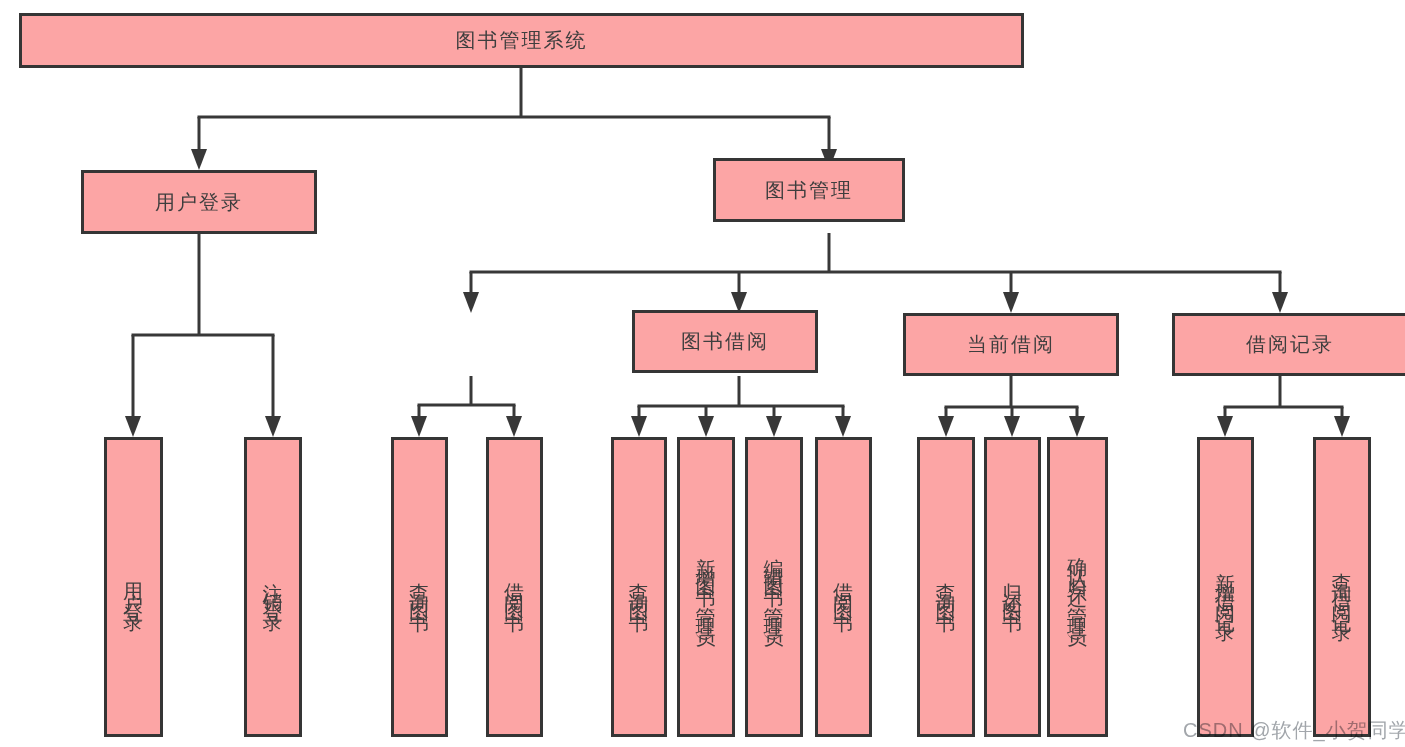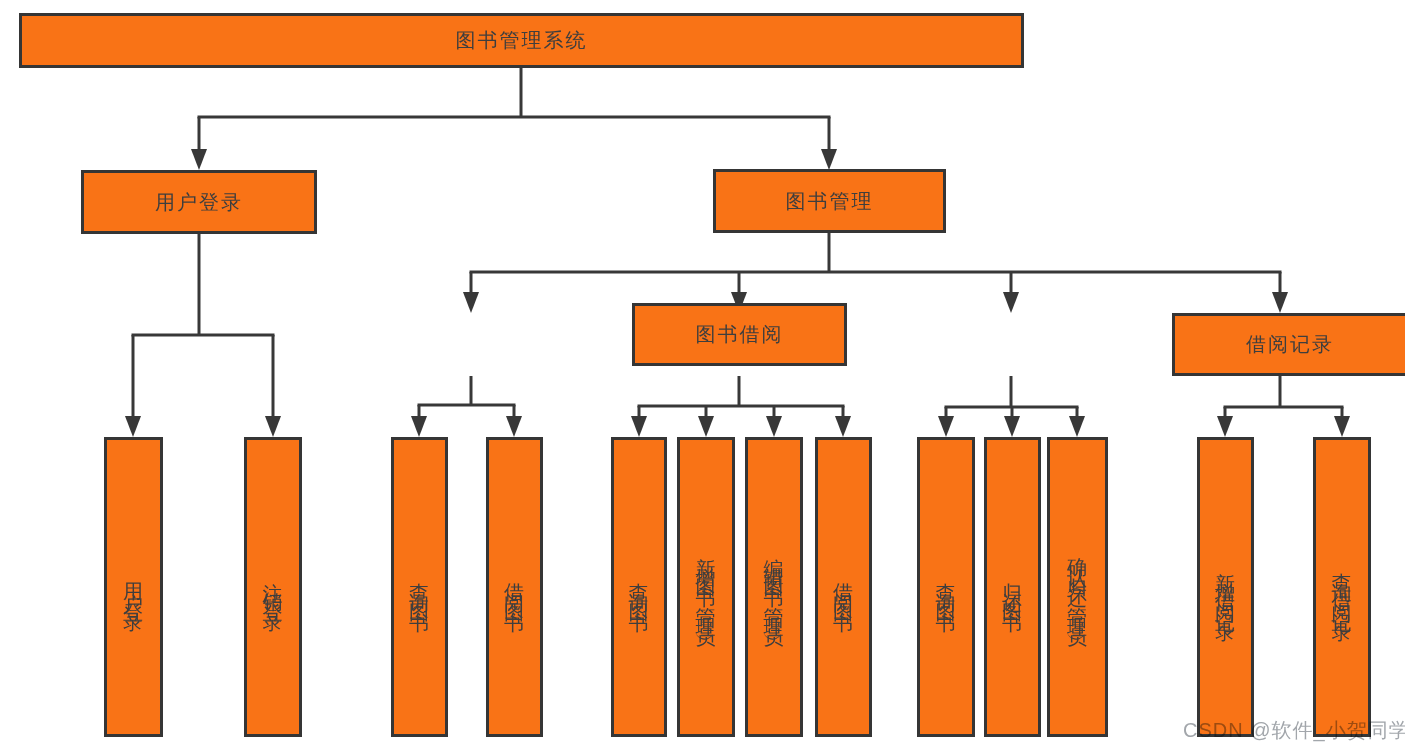--- a/index.html
+++ b/index.html
@@ -27,21 +27,21 @@
     stroke-width: 3;
   }
   .connectors polygon {
     fill: #383838;
     stroke: none;
   }
   .node {
     position: absolute;
     box-sizing: border-box;
     border: 3px solid #353535;
-    background: #f97316;
+    background: #fca5a5;
     display: flex;
     align-items: center;
     justify-content: center;
   }
   .node.h span {
     font-size: 20px;
     letter-spacing: 2px;
     color: #3e3e3e;
     white-space: nowrap;
   }
@@ -146,26 +146,29 @@
     </g>
   </svg>
 
   <div class="node h" style="left:19px; top:13px; width:1005px; height:55px;">
     <span>图书管理系统</span>
   </div>
 
   <div class="node h" style="left:81px; top:170px; width:236px; height:64px;">
     <span>用户登录</span>
   </div>
-  <div class="node h" style="left:713px; top:169px; width:233px; height:64px;">
+  <div class="node h" style="left:713px; top:158px; width:192px; height:64px;">
     <span>图书管理</span>
   </div>
 
-  <div class="node h" style="left:632px; top:303px; width:215px; height:63px;">
+  <div class="node h" style="left:632px; top:310px; width:186px; height:63px;">
     <span>图书借阅</span>
+  </div>
+  <div class="node h" style="left:903px; top:313px; width:216px; height:63px;">
+    <span>当前借阅</span>
   </div>
   <div class="node h" style="left:1172px; top:313px; width:236px; height:63px;">
     <span>借阅记录</span>
   </div>
 
   <div class="node v" style="left:104px; top:437px; width:59px; height:300px;">
     <span>用户登录</span>
   </div>
   <div class="node v" style="left:244px; top:437px; width:58px; height:300px;">
     <span>注销登录</span>

